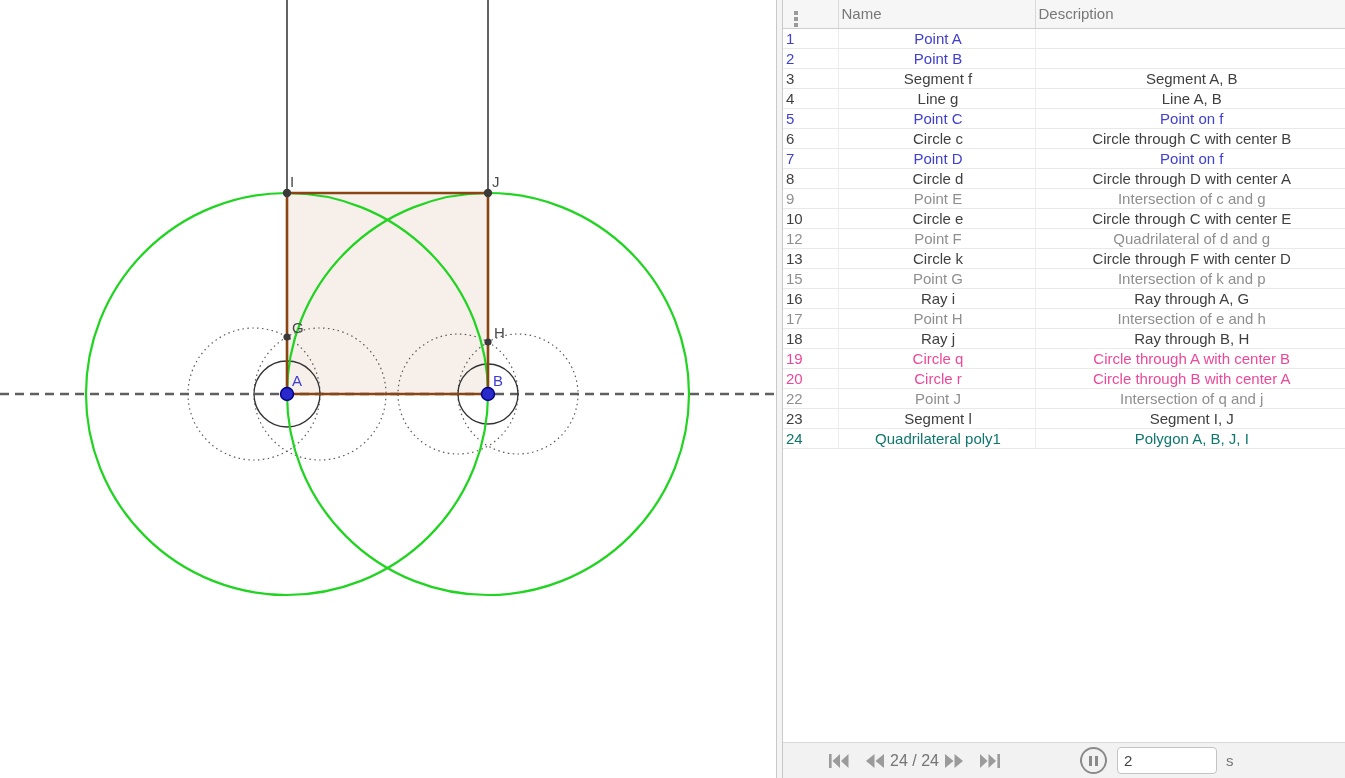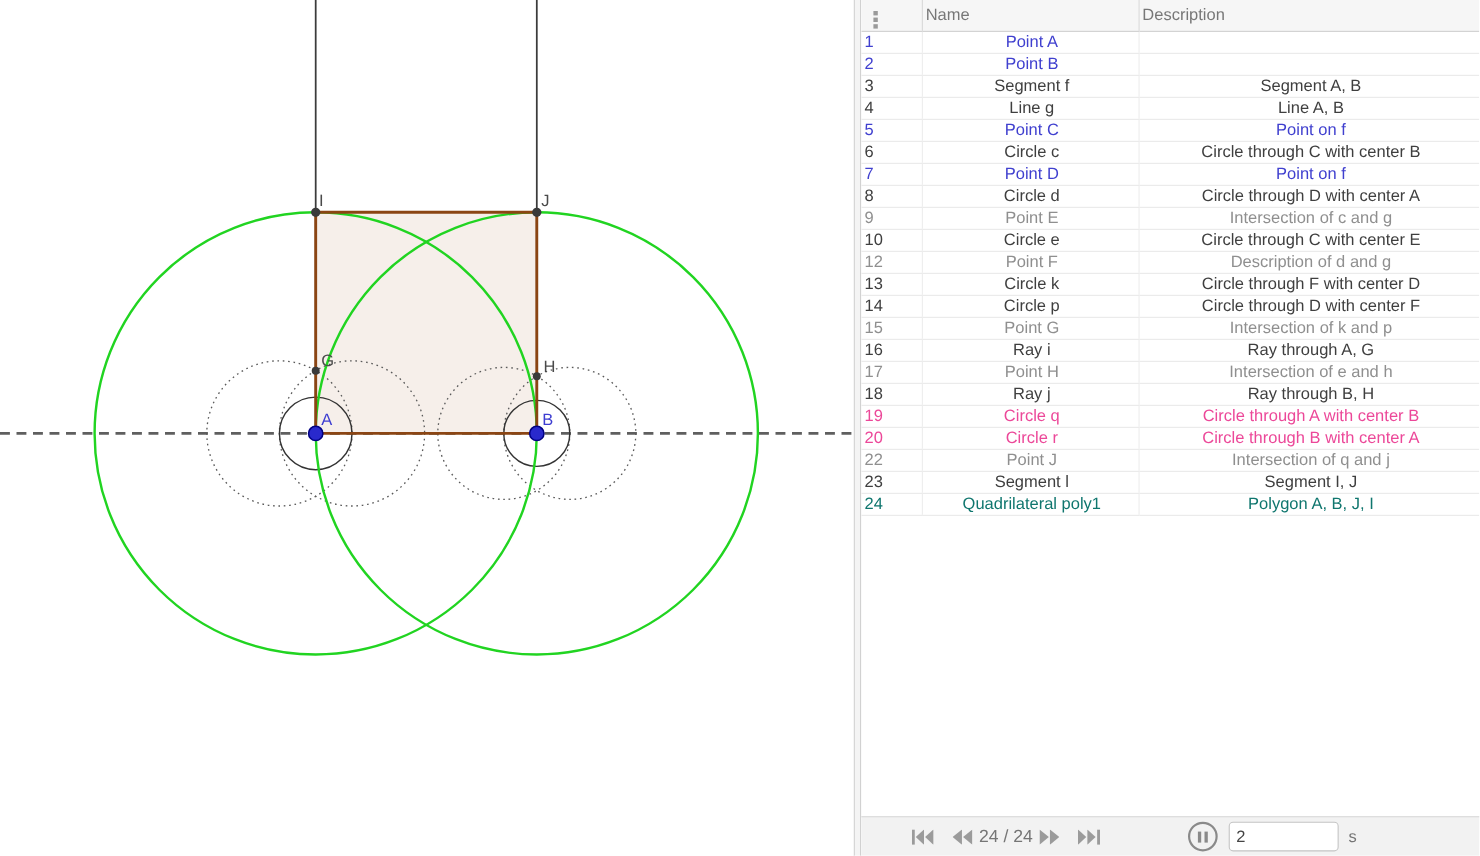--- a/index.html
+++ b/index.html
@@ -175,31 +175,26 @@
               <td class="cell-desc">Intersection of c and g</td>
             </tr>
             <tr class="c-black">
               <td class="cell-no">10</td>
               <td class="cell-name">Circle e</td>
               <td class="cell-desc">Circle through C with center E</td>
             </tr>
             <tr class="c-gray">
               <td class="cell-no">12</td>
               <td class="cell-name">Point F</td>
-              <td class="cell-desc">Description of d and g</td>
+              <td class="cell-desc">Quadrilateral of d and g</td>
             </tr>
             <tr class="c-black">
               <td class="cell-no">13</td>
               <td class="cell-name">Circle k</td>
               <td class="cell-desc">Circle through F with center D</td>
-            </tr>
-            <tr class="c-black">
-              <td class="cell-no">14</td>
-              <td class="cell-name">Circle p</td>
-              <td class="cell-desc">Circle through D with center F</td>
             </tr>
             <tr class="c-gray">
               <td class="cell-no">15</td>
               <td class="cell-name">Point G</td>
               <td class="cell-desc">Intersection of k and p</td>
             </tr>
             <tr class="c-black">
               <td class="cell-no">16</td>
               <td class="cell-name">Ray i</td>
               <td class="cell-desc">Ray through A, G</td>

